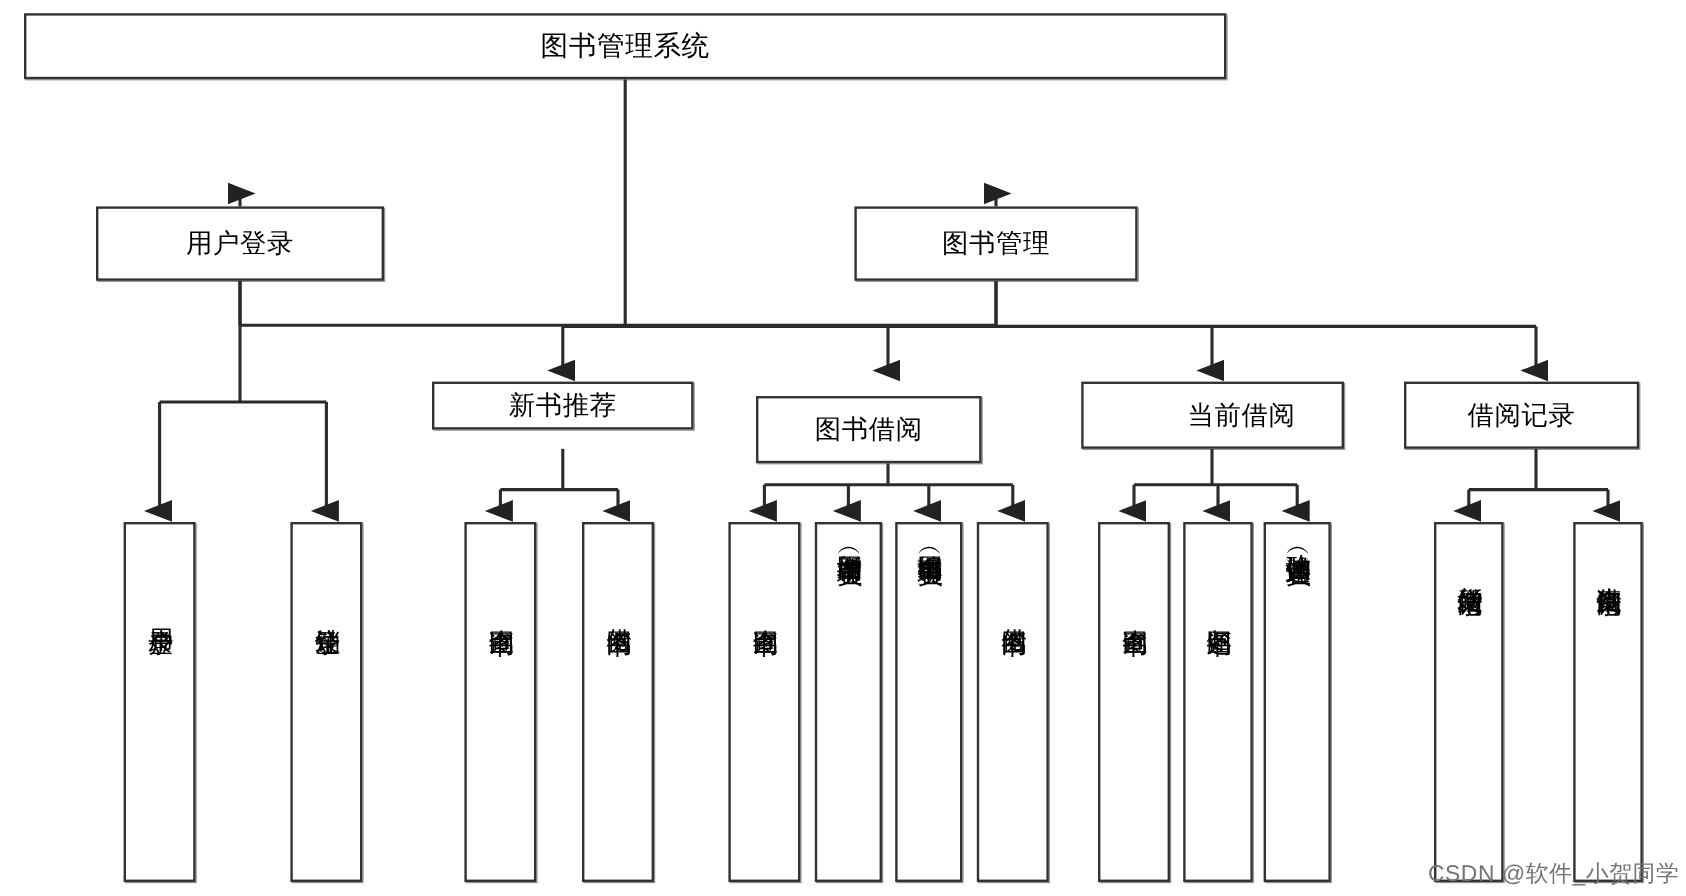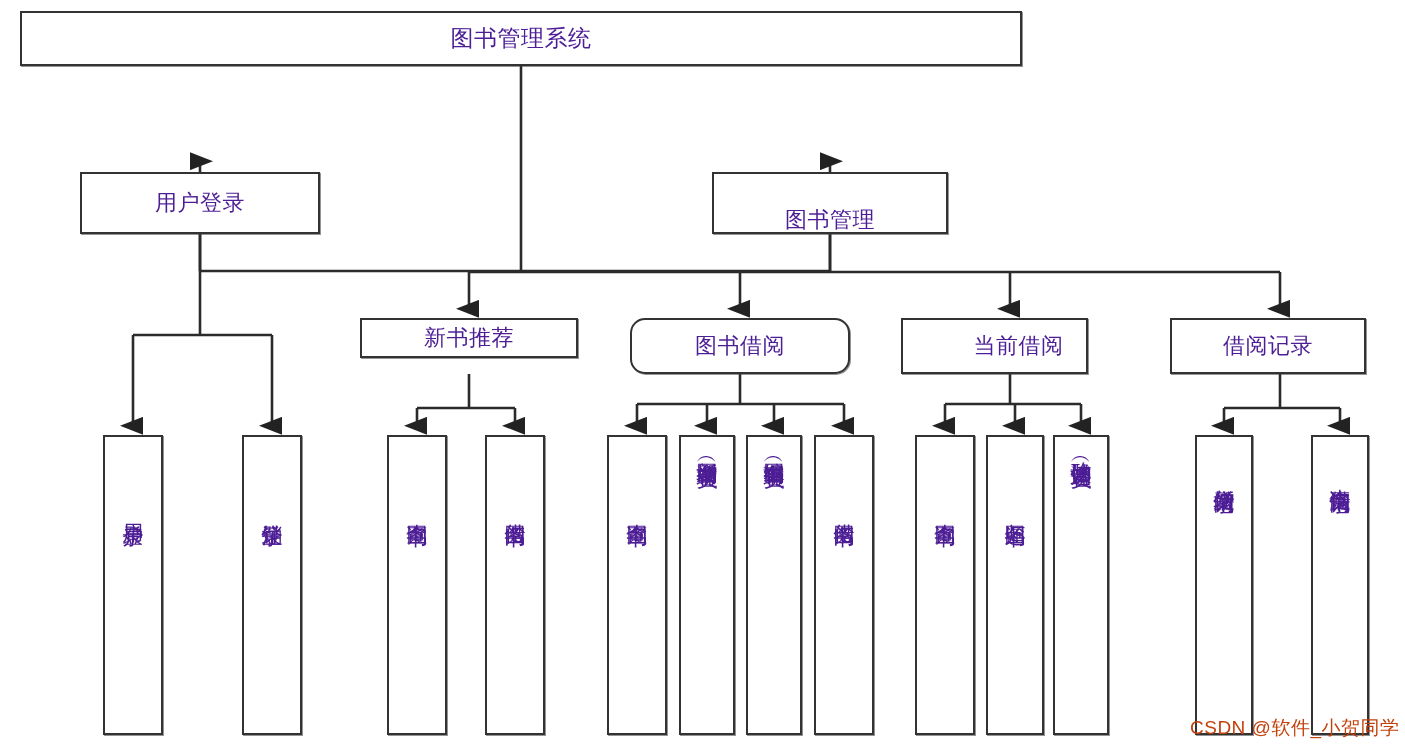--- a/index.html
+++ b/index.html
@@ -34,21 +34,21 @@
     display: flex;
     align-items: center;
     justify-content: center;
     color: #111111;
   }
   .node .label {
     font-size: 22px;
     line-height: 1.15;
     letter-spacing: 0.5px;
     white-space: nowrap;
-    color: #4c1d95;
+    color: #000000;
   }
   
   .node.vert {
     align-items: flex-start;
     justify-content: center;
     padding-top: 6px;
   }
   .node.vert .label {
     writing-mode: vertical-rl;
     text-orientation: upright;
@@ -56,21 +56,21 @@
     line-height: 1.05;
     letter-spacing: 1px;
     white-space: pre;
   }
   .node.root .label { font-size: 23px; }
   .node.mid .label  { font-size: 22px; }
 
   .watermark {
     position: absolute;
     font-size: 19px;
-    color: #c2410c;
+    color: #737373;
     white-space: nowrap;
     letter-spacing: 0.5px;
   }
 </style>
 </head>
 <body>
 
 <div id="canvas">
 
   <svg class="edges" viewBox="0 0 1405 747">
@@ -123,31 +123,31 @@
     </g>
   </svg>
 
   <div class="node root" style="left:20px; top:11px; width:1002px; height:55px;">
     <span class="label">图书管理系统</span>
   </div>
 
   <div class="node mid" style="left:80px; top:172px; width:240px; height:62px;">
     <span class="label">用户登录</span>
   </div>
-  <div class="node mid" style="left:712px; top:172px; width:236px; height:62px;align-items:flex-end;">
+  <div class="node mid" style="left:712px; top:172px; width:236px; height:62px;">
     <span class="label">图书管理</span>
   </div>
 
   <div class="node mid" style="left:360px; top:318px; width:218px; height:40px;">
     <span class="label">新书推荐</span>
   </div>
-  <div class="node mid" style="left:630px; top:318px; width:220px; height:56px;border-radius:15px;">
+  <div class="node mid" style="left:630px; top:330px; width:188px; height:56px;">
     <span class="label">图书借阅</span>
   </div>
-  <div class="node mid" style="left:901px; top:318px; width:187px; height:56px;padding-left:48px;">
+  <div class="node mid" style="left:901px; top:318px; width:219px; height:56px;padding-left:48px;">
     <span class="label">当前借阅</span>
   </div>
   <div class="node mid" style="left:1170px; top:318px; width:196px; height:56px;">
     <span class="label">借阅记录</span>
   </div>
 
   <div class="node vert" style="left:103px; top:435px; width:60px; height:300px; padding-top:70px;">
     <span class="label">用户登录</span>
   </div>
   <div class="node vert" style="left:242px; top:435px; width:60px; height:300px; padding-top:70px;">

